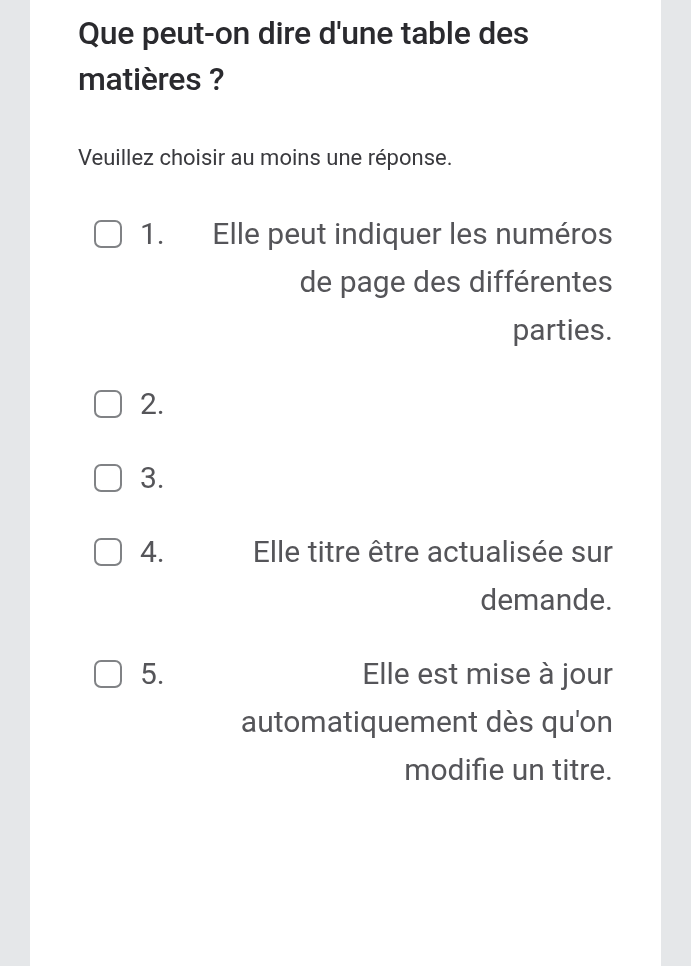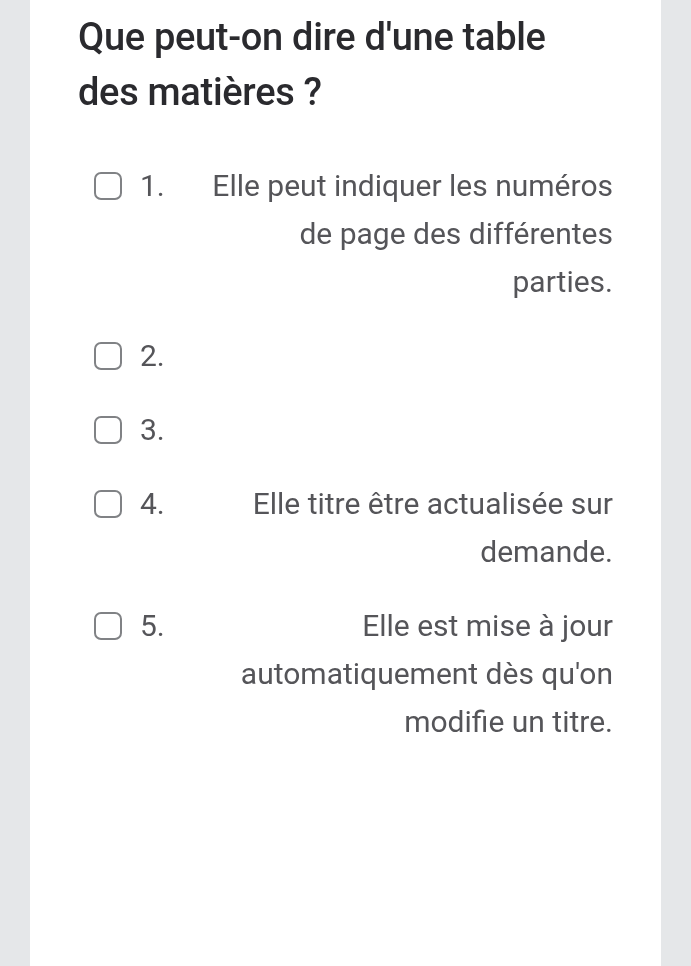--- a/index.html
+++ b/index.html
@@ -14,21 +14,21 @@
       height: 966px;
       padding: 0;
     }
     .card {
       background: #ffffff;
       margin: 0 30px 0 30px;
       padding: 10px 48px 30px 48px;
       min-height: 966px;
     }
     .question-title {
-      font-size: 38px;
+      font-size: 32px;
       font-weight: 500;
       color: #2a2a2e;
       line-height: 1.45;
       margin-bottom: 42px;
       letter-spacing: -0.3px;
     }
     .instruction {
       font-size: 22px;
       color: #3a3a3e;
       margin-bottom: 40px;
@@ -66,20 +66,21 @@
       line-height: 1.6;
       flex: 1;
       text-align: right;
     }
   </style>
 </head>
 <body>
 
 <div class="card">
   <h1 class="question-title">Que peut-on dire d'une table des matières ?</h1>
+  <p class="instruction">Veuillez choisir au moins une réponse.</p>
   <div class="options">
 
     <div class="option">
       <div class="checkbox"></div>
       <div class="option-number">1.</div>
       <div class="option-text">Elle peut indiquer les numéros de page des différentes parties.</div>
     </div>
 
     <div class="option">
       <div class="checkbox"></div>

